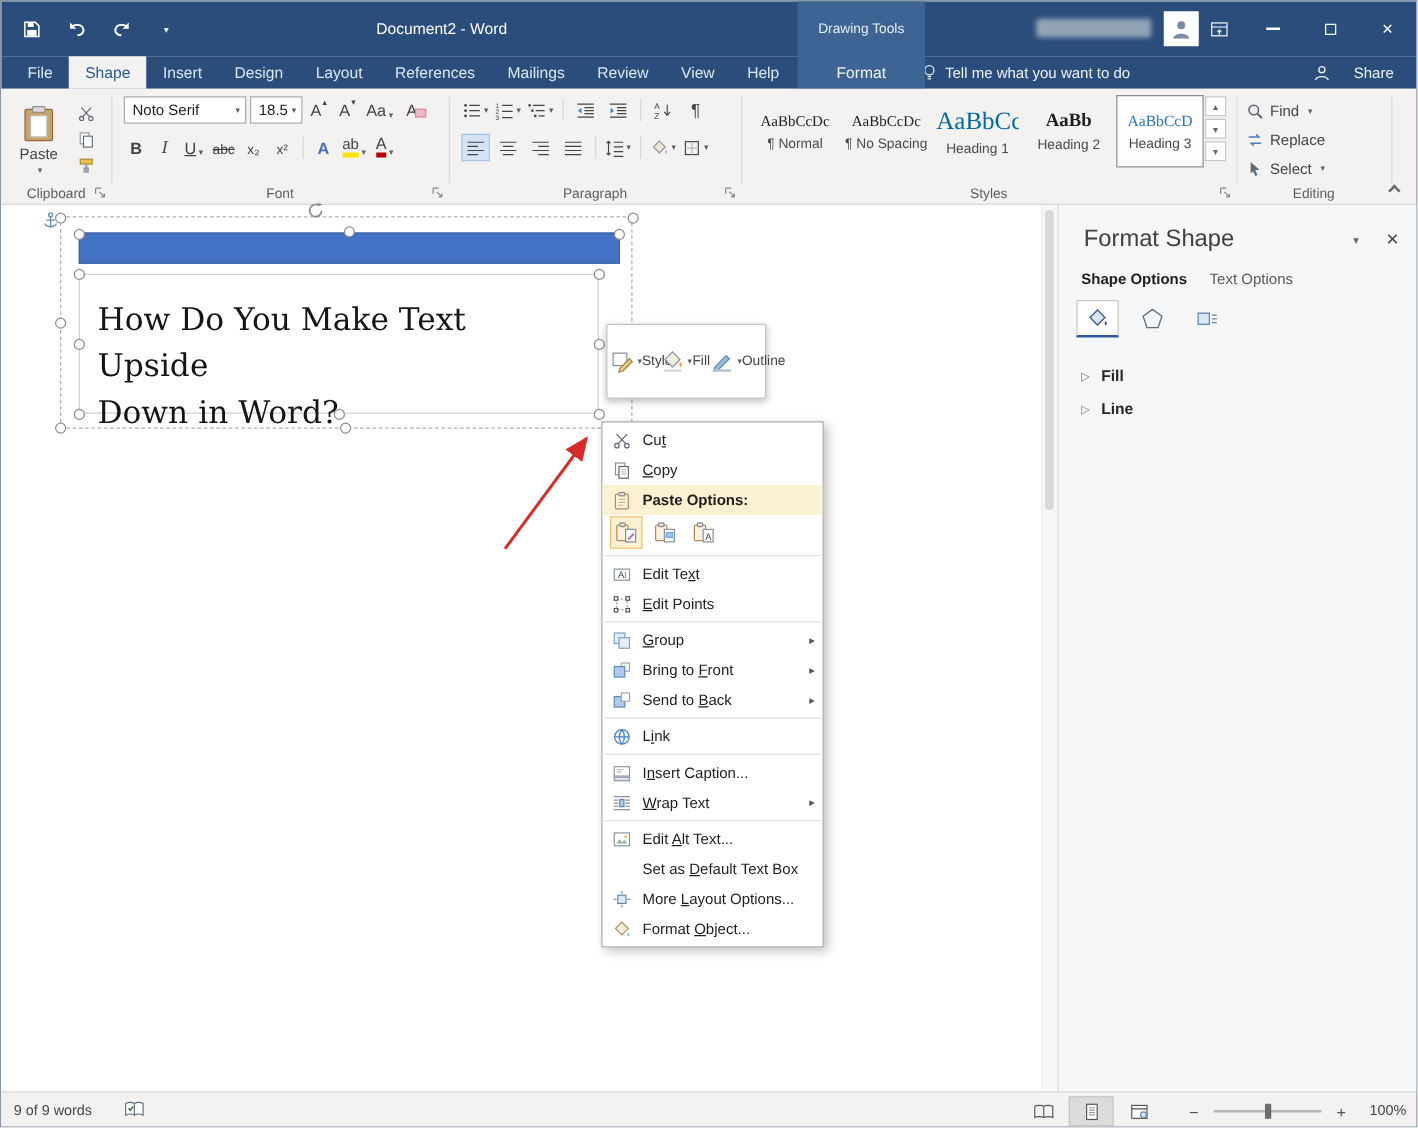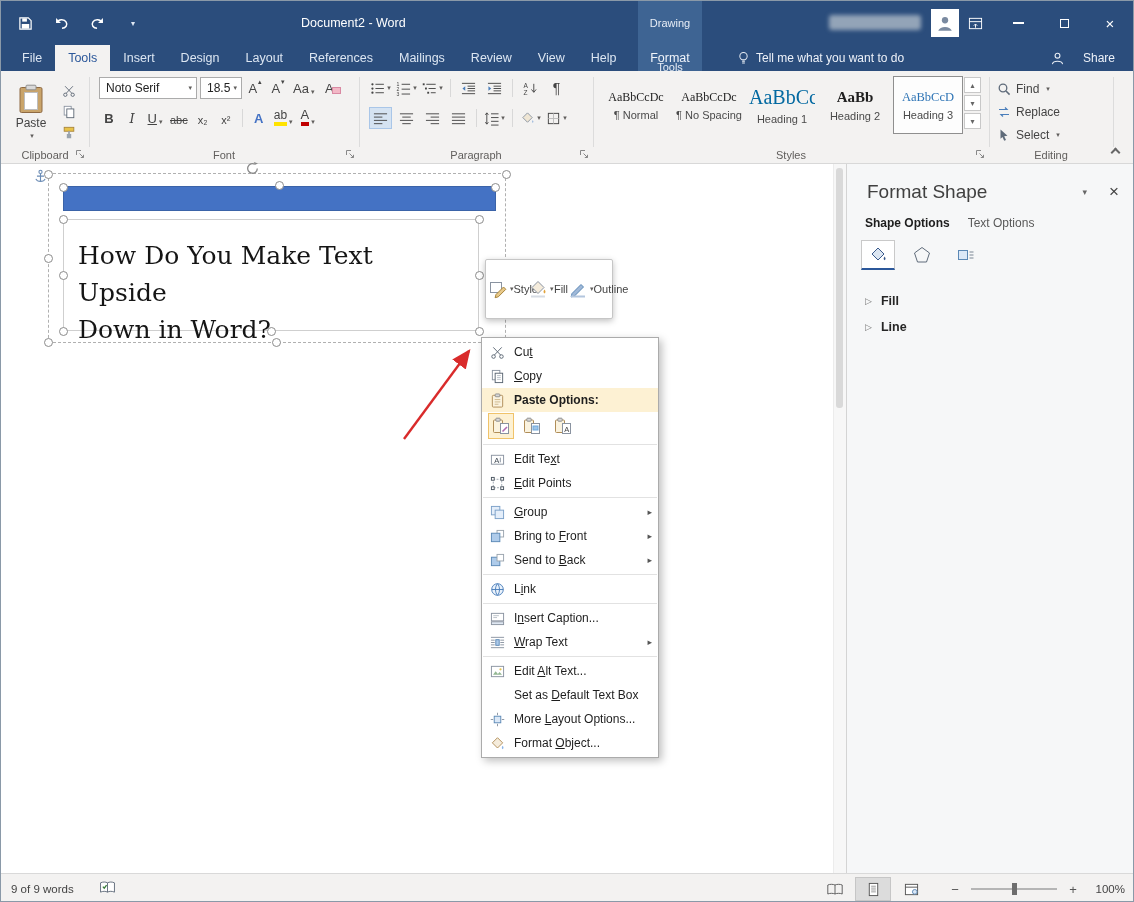--- a/index.html
+++ b/index.html
@@ -9,21 +9,21 @@
 svg{display:block;overflow:visible}
 u{text-decoration:underline}
 .car{font-size:7px;color:#605e5c;margin-left:2px}
 
 
 #titlebar{position:absolute;left:0;top:0;width:100%;height:44px;background:#2b4d7c}
 .qat{position:absolute;left:14px;top:0;height:44px;display:flex;align-items:center;gap:16px}
 .qbtn{display:flex;align-items:center;justify-content:center;width:20px;height:20px}
 .qcaret{color:#dfe8f4;font-size:8px}
 .win-title{position:absolute;left:300px;top:0;height:44px;line-height:44px;color:#fff;font-size:12.5px}
-#ctx-strip{position:absolute;left:637px;top:0;width:64px;height:70px;background:#3e6493}
+#ctx-strip{position:absolute;left:637px;top:0;width:102px;height:70px;background:#3e6493}
 .ctx-label{position:absolute;top:0;left:0;right:0;height:44px;line-height:44px;text-align:center;color:#e7edf6;font-size:11px}
 .ctx-tab{position:absolute;bottom:0;left:0;right:0;height:26px;display:flex;align-items:center;justify-content:center;color:#f0f4fa;font-size:12.5px}
 #acct-name{position:absolute;left:828px;top:14px;width:92px;height:15px;background:#93a4b8;border-radius:3px;filter:blur(2px)}
 #avatar{position:absolute;left:930px;top:8px;width:28px;height:28px;background:#fff;display:flex;align-items:center;justify-content:center}
 .winctl{position:absolute;right:0;top:0;height:44px;display:flex}
 .winctl>span{width:46px;height:44px;display:flex;align-items:center;justify-content:center;color:#fff}
 #rdo-btn{width:40px}
 .minbar{width:11px;height:1.4px;background:#fff;display:block}
 .maxbox{width:9px;height:9px;border:1.2px solid #fff;display:block}
 .closex{font-size:15px}
@@ -190,21 +190,21 @@
       <span>
           <i class="maxbox"></i>
         </span>
       <span class="closex">×</span>
     </div>
   </div>
 
   <div id="tabrow">
     <div id="tabstrip">
         <div class="rtab">File</div>
-        <div class="rtab active">Tools</div>
+        <div class="rtab active">Shape</div>
         <div class="rtab">Insert</div>
         <div class="rtab">Design</div>
         <div class="rtab">Layout</div>
         <div class="rtab">References</div>
         <div class="rtab">Mailings</div>
         <div class="rtab">Review</div>
         <div class="rtab">View</div>
         <div class="rtab">Help</div>
       </div>
     <div id="tellme">

